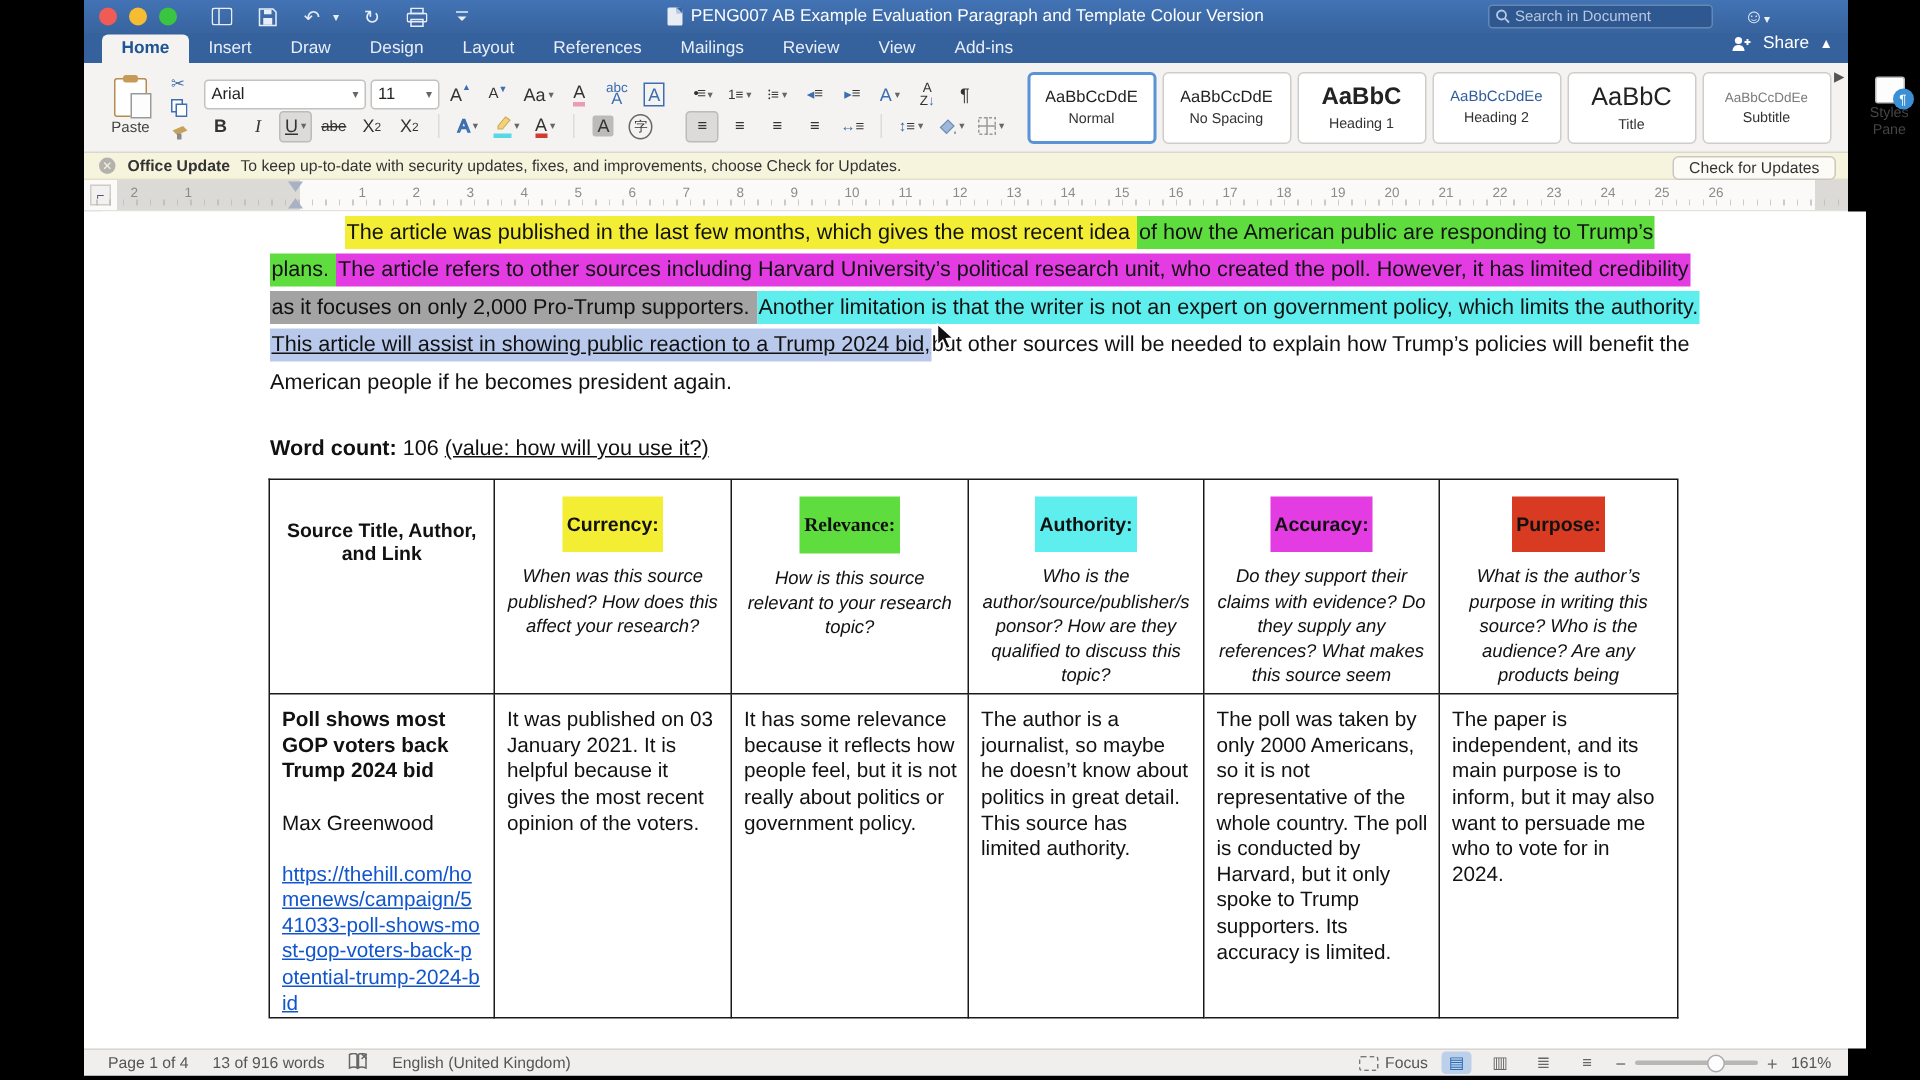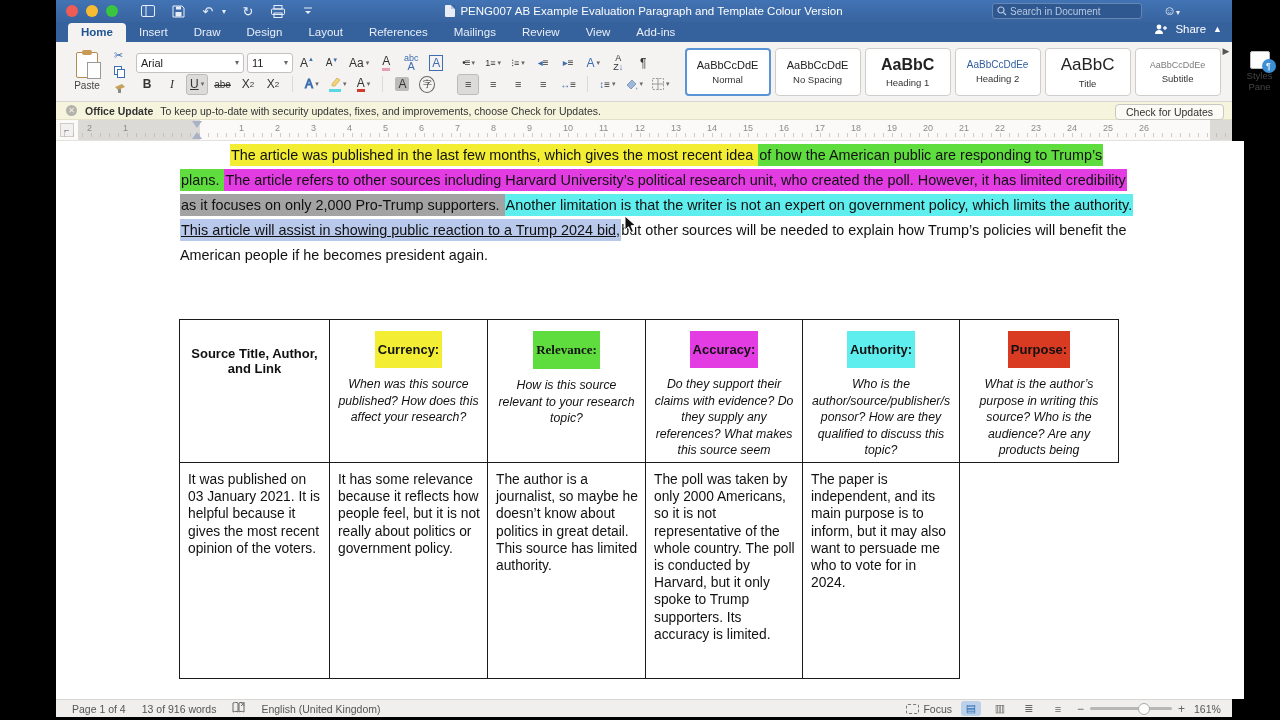--- a/index.html
+++ b/index.html
@@ -437,28 +437,36 @@
 
   <div class="doc">
     <div class="para" id="para">
         <div class="pline" style="padding-left: 50px;"><span class="hl" style="background: rgb(243, 238, 51);">The article was published in the last few months, which gives the most recent idea </span><span class="hl" style="background: rgb(95, 221, 63);">of how the American public are responding to Trump’s</span></div>
         <div class="pline"><span class="hl" style="background: rgb(95, 221, 63);">plans. </span><span class="hl" style="background: rgb(226, 60, 226);">The article refers to other sources including Harvard University’s political research unit, who created the poll. However, it has limited credibility</span></div>
         <div class="pline"><span class="hl" style="background: #a3a3a3;">as it focuses on only 2,000 Pro-Trump supporters. </span><span class="hl" style="background: rgb(95, 238, 238);">Another limitation is that the writer is not an expert on government policy, which limits the authority.</span></div>
         <div class="pline"><span class="hl usel" style="background: rgb(185, 201, 236);">This article will assist in showing public reaction to a Trump 2024 bid,</span><span>but other sources will be needed to explain how Trump’s policies will benefit the</span></div>
         <div class="pline"><span>American people if he becomes president again.</span></div>
       </div>
 
+    <div class="wordcount">
+      <b>Word count:</b><span> 106 </span><span class="wc-note">(value: how will you use it?)</span>
+    </div>
 
     <div class="ctable" id="ctable">
         <div class="cell hcell first"><span class="htitle">Source Title, Author, and Link</span></div>
         <div class="cell hcell"><span class="htitle" style="background: rgb(243, 238, 51);">Currency:</span><div class="hq">When was this source published? How does this affect your research?</div></div>
         <div class="cell hcell"><span class="htitle" style="background: rgb(95, 221, 63); font-family: Liberation Serif, serif;">Relevance:</span><div class="hq">How is this source relevant to your research topic?</div></div>
+        <div class="cell hcell"><span class="htitle" style="background: rgb(95, 238, 238);">Authority:</span><div class="hq">Who is the author/source/publisher/sponsor? How are they qualified to discuss this topic?</div></div>
         <div class="cell hcell"><span class="htitle" style="background: rgb(226, 60, 226);">Accuracy:</span><div class="hq">Do they support their claims with evidence? Do they supply any references? What makes this source seem accurate to you?</div></div>
-        <div class="cell hcell"><span class="htitle" style="background: rgb(95, 238, 238);">Authority:</span><div class="hq">Who is the author/source/publisher/sponsor? How are they qualified to discuss this topic?</div></div>
         <div class="cell hcell"><span class="htitle" style="background: rgb(217, 58, 34);">Purpose:</span><div class="hq">What is the author’s purpose in writing this source? Who is the audience? Are any products being advertised/promoted by the authors?</div></div>
+        <div class="cell bcell">
+          <div class="src-title">Poll shows most GOP voters back Trump 2024 bid</div>
+          <div class="src-author">Max Greenwood</div>
+          <a class="src-link">https://thehill.com/homenews/campaign/541033-poll-shows-most-gop-voters-back-potential-trump-2024-bid</a>
+        </div>
         <div class="cell bcell">It was published on 03 January 2021. It is helpful because it gives the most recent opinion of the voters.</div>
         <div class="cell bcell">It has some relevance because it reflects how people feel, but it is not really about politics or government policy.</div>
         <div class="cell bcell">The author is a journalist, so maybe he doesn’t know about politics in great detail. This source has limited authority.</div>
         <div class="cell bcell">The poll was taken by only 2000 Americans, so it is not representative of the whole country. The poll is conducted by Harvard, but it only spoke to Trump supporters. Its accuracy is limited.</div>
         <div class="cell bcell">The paper is independent, and its main purpose is to inform, but it may also want to persuade me who to vote for in 2024.</div>
       </div>
 
     <svg class="cursor" viewBox="0 0 13 19">
       <path d="M1 1 L1 15 L4.5 11.8 L7 17.5 L9.5 16.4 L7 10.8 L11.5 10.5 Z" fill="#111" stroke="#fff" stroke-width="1"></path>
     </svg>

